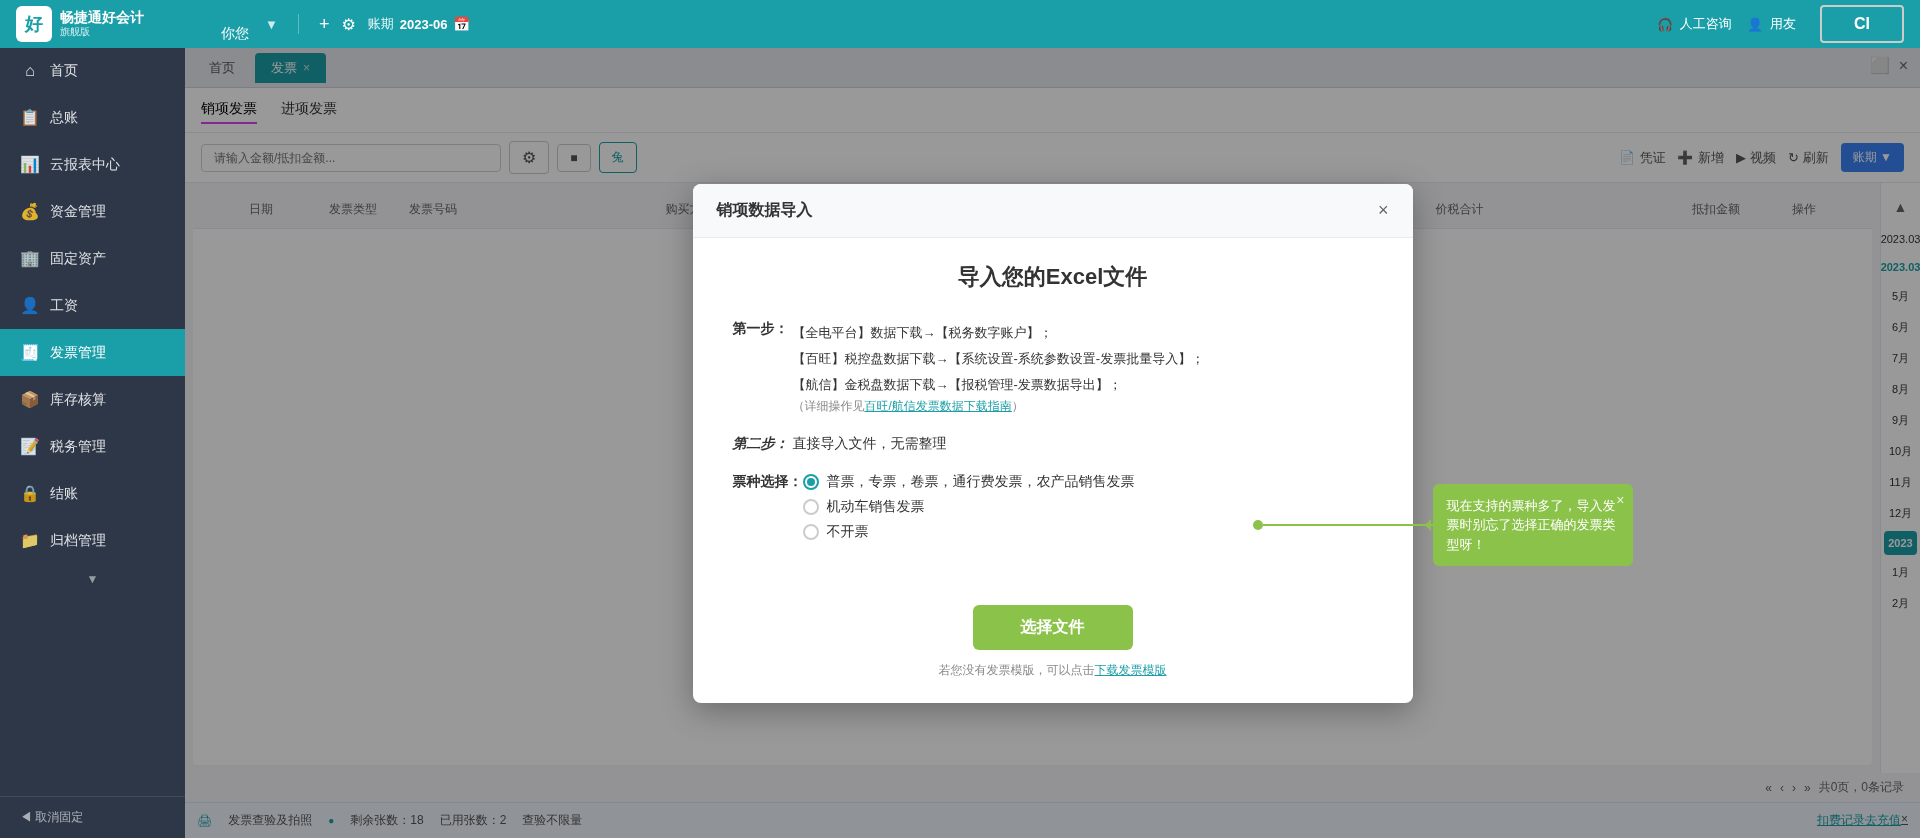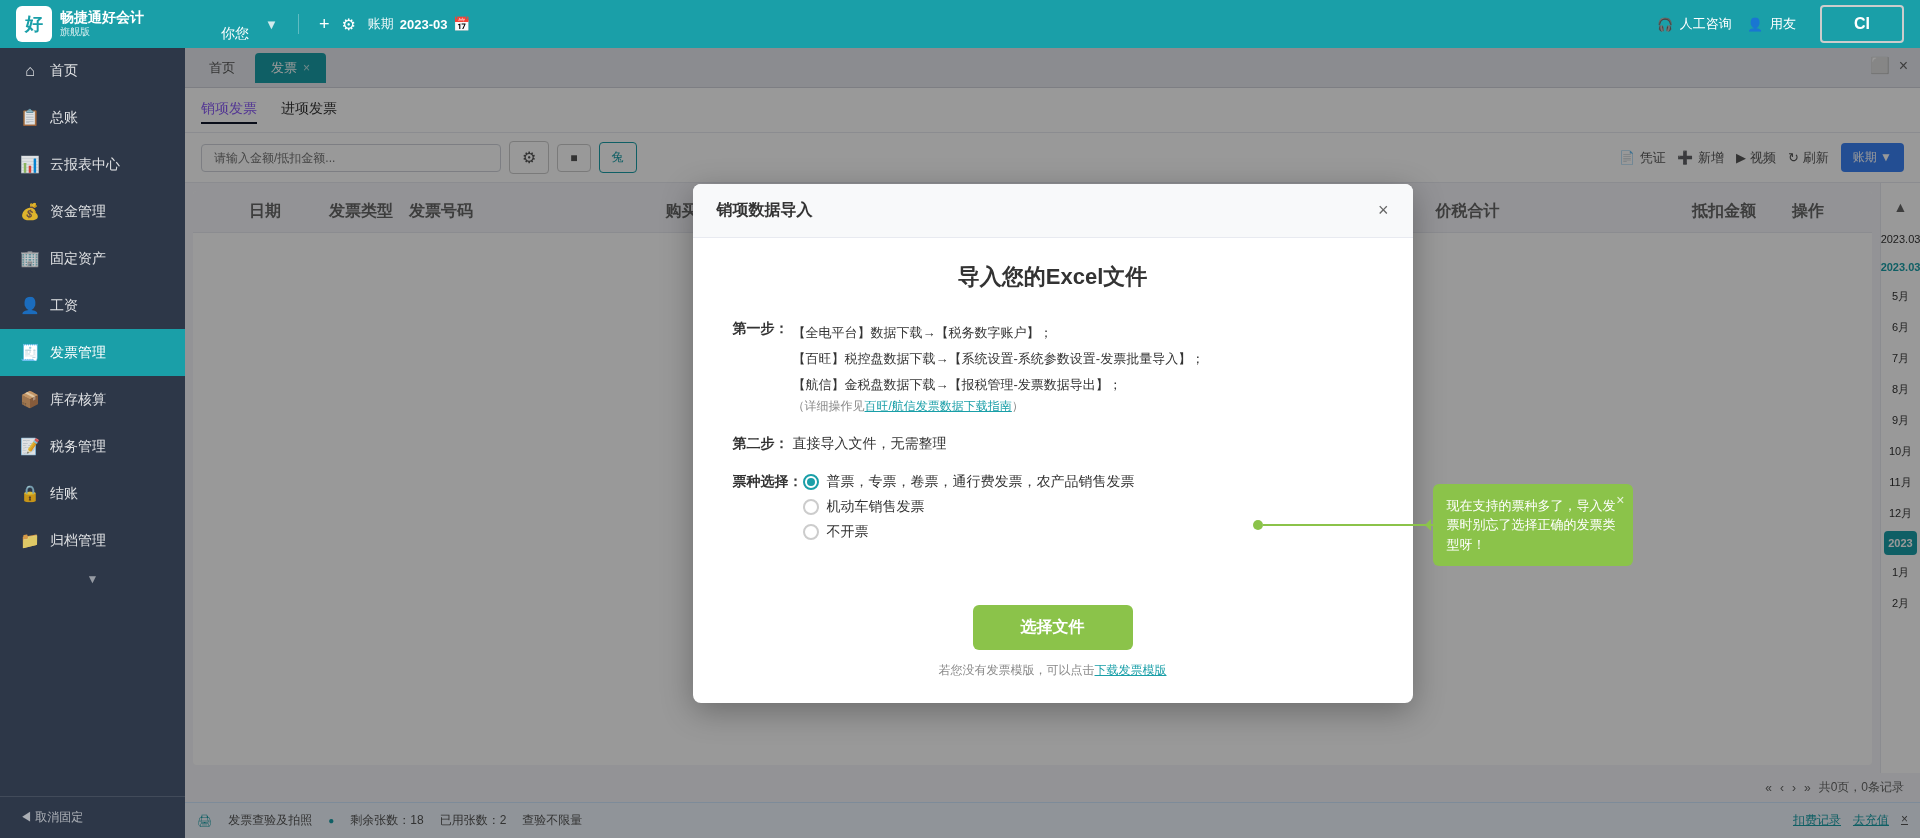--- a/index.html
+++ b/index.html
@@ -130,22 +130,22 @@
       gap: 24px;
     }
     .sub-nav-item {
       font-size: 14px;
       color: #333;
       cursor: pointer;
       padding: 4px 0;
       border-bottom: 2px solid transparent;
     }
     .sub-nav-item.active {
-      color: #8b5cf6;
-      border-bottom: 2px solid #0f172a;
+      color: #000000;
+      border-bottom: 2px solid #d946ef;
     }
 
     
     .toolbar {
       display: flex;
       align-items: center;
       padding: 8px 16px;
       background: white;
       border-bottom: 1px solid #e8eaf0;
       gap: 8px;
@@ -206,23 +206,23 @@
     }
     .table-header-row {
       display: grid;
       grid-template-columns: 40px 80px 80px 1fr 1fr 1fr 1fr 1fr 100px 80px;
       background: #f5f6fa;
       border-bottom: 1px solid #e8eaf0;
       padding: 0 8px;
     }
     .table-header-cell {
       padding: 10px 8px;
-      font-size: 16px;
+      font-size: 12px;
       color: #666;
-      font-weight: bold;
+      font-weight: normal;
     }
 
     
     .right-sidebar {
       width: 40px;
       background: white;
       border-left: 1px solid #e8eaf0;
       display: flex;
       flex-direction: column;
       align-items: center;
@@ -435,21 +435,21 @@
       <div class="topbar-logo-sub">旗舰版</div>
     </div>
   </div>
   <div class="topbar-account">你您</div>
   <span class="topbar-arrow">▼</span>
   <div class="topbar-divider"></div>
   <span class="topbar-plus">+</span>
   <span class="topbar-gear">⚙</span>
   <div class="topbar-period">
     <span class="topbar-period-label">账期</span>
-    <span class="topbar-period-value">2023-03</span>
+    <span class="topbar-period-value">2023-06</span>
     <span class="topbar-period-icon">📅</span>
   </div>
   <div class="topbar-right">
     <div class="topbar-consult">
       <span>🎧</span>
       <span>人工咨询</span>
     </div>
     <div class="topbar-user">
       <span>👤</span>
       <span>用友</span>
@@ -608,21 +608,21 @@
       <span>共0页，0条记录</span>
     </div>
 
     <div class="status-bar">
       <span class="status-bar-icon">🖨</span>
       <span>发票查验及拍照</span>
       <span style="color:#1a9fa8;font-size:10px;">●</span>
       <span>剩余张数：18</span>
       <span>已用张数：2</span>
       <span>查验不限量</span>
-      <div style="margin-left:auto;display:flex;gap:12px;text-decoration:underline;">
+      <div style="margin-left:auto;display:flex;gap:0;text-decoration:underline;">
         <span class="status-bar-link">扣费记录</span>
         <span class="status-bar-link">去充值</span>
         <span>×</span>
       </div>
     </div>
 
     <div class="overlay">
       <div class="modal">
         <div class="modal-header">
           <span class="modal-title">销项数据导入</span>
@@ -640,21 +640,21 @@
                 <div class="step-line">【航信】金税盘数据下载→【报税管理-发票数据导出】；</div>
                 <div class="step-note">
                   （详细操作见<span class="step-link">百旺/航信发票数据下载指南</span>）
                 </div>
               </div>
             </div>
           </div>
 
           <div class="step-section">
             <div style="display:flex;align-items:center;gap:0;">
-              <span style="font-size:14px;color:#333;font-weight:bold;white-space:nowrap;min-width:60px;">第二步：</span>
+              <span style="font-size:14px;color:#333;font-weight:bold;white-space:nowrap;min-width:60px;font-style:italic;">第二步：</span>
               <span style="font-size:14px;color:#333;">直接导入文件，无需整理</span>
             </div>
           </div>
 
           <div class="ticket-select-section">
             <div style="display:flex;align-items:flex-start;gap:0;">
               <span style="font-size:14px;color:#333;font-weight:bold;white-space:nowrap;min-width:60px;">票种选择：</span>
               <div class="radio-group" style="padding-left:0;">
 
                 <div class="radio-item">

